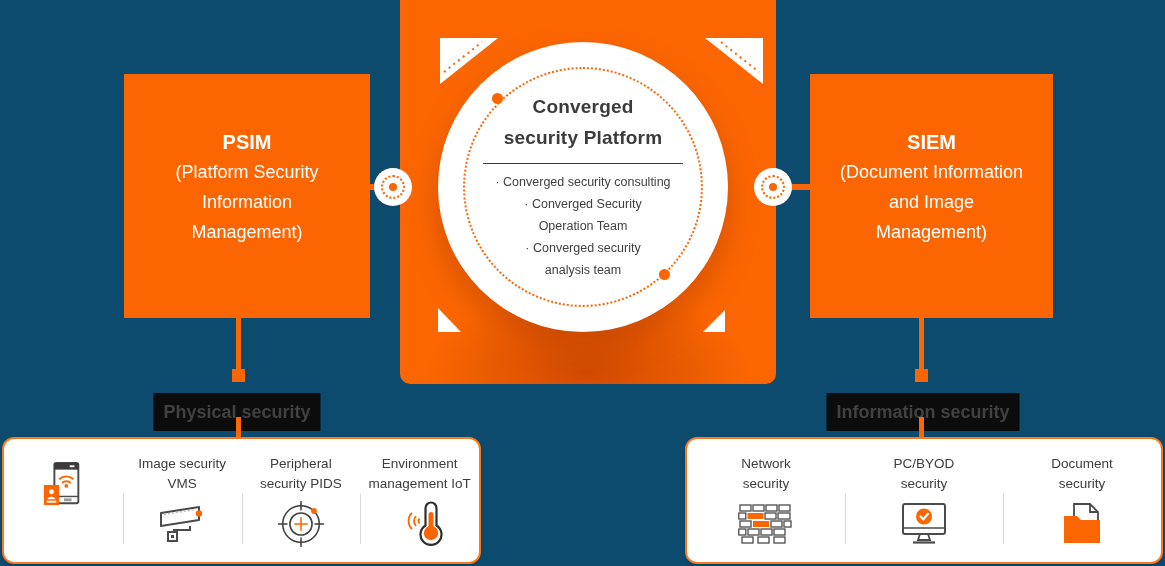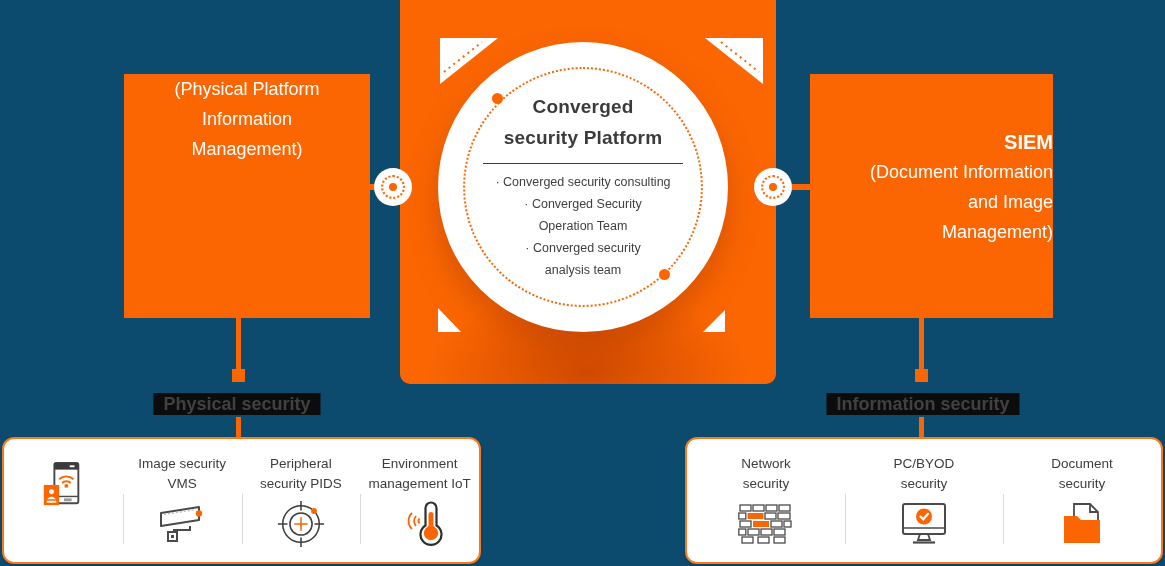--- a/index.html
+++ b/index.html
@@ -29,29 +29,29 @@
   .hline-right{left:772px;width:40px;}
   .disc{position:absolute;top:168px;width:38px;height:38px;background:#fff;border-radius:50%;}
   .disc-left{left:374px;}
   .disc-right{left:754px;}
   .disc-ring{position:absolute;left:7px;top:7px;width:20px;height:20px;border:2px dotted #fb6602;border-radius:50%;}
   .disc-dot{position:absolute;left:15px;top:15px;width:8px;height:8px;background:#fb6602;border-radius:50%;}
 
   
   .side-box{position:absolute;top:74px;width:246px;height:244px;background:#fb6602;color:#fff;text-align:center;}
   .psim{left:124px;}
-  .siem{left:810px;width:243px;text-align:right;}
+  .siem{left:810px;width:243px;}
   .side-title{margin-top:53px;font-size:20px;font-weight:bold;line-height:30px;}
   .side-sub{font-size:18px;line-height:30px;}
 
   
   .vline{position:absolute;width:5px;background:#fb6602;}
   .vcap{position:absolute;width:13px;height:13px;background:#fb6602;}
   .badge{position:absolute;top:393px;height:22px;line-height:22px;background:#0c0c0c;color:#414141;
-    font-size:18px;font-weight:600;padding:0 10px;white-space:nowrap;transform:translateX(-50%);}
+    font-size:18px;font-weight:600;padding:8px 10px;white-space:nowrap;transform:translateX(-50%);}
 
   
   .bottom-box{position:absolute;top:437px;height:127px;background:#fff;border:2px solid #f9791f;
     border-radius:12px;display:flex;box-sizing:border-box;box-shadow:0 2px 3px rgba(0,0,0,.12);}
   .bb-left{left:2px;width:479px;}
   .bb-right{left:685px;width:478px;}
   .col{flex:1;text-align:center;padding-top:15px;position:relative;}
   .col+.col::before{content:"";position:absolute;left:0;top:55px;height:50px;width:1px;background:#d9d9d9;}
   .col-label{font-size:13.5px;line-height:20px;color:#3d3d3d;}
   .col-icon{margin-top:4px;height:52px;display:flex;align-items:center;justify-content:center;}
@@ -97,22 +97,23 @@
   <div class="disc disc-left">
     <div class="disc-ring"></div>
     <div class="disc-dot"></div>
   </div>
   <div class="disc disc-right">
     <div class="disc-ring"></div>
     <div class="disc-dot"></div>
   </div>
 
   <div class="side-box psim">
+    <div class="side-title">PSIM</div>
     <div class="side-sub">
-      <div>(Physical Platform</div>
+      <div>(Platform Security</div>
       <div>Information</div>
       <div>Management)</div>
     </div>
   </div>
 
   <div class="side-box siem">
     <div class="side-title">SIEM</div>
     <div class="side-sub">
       <div>(Document Information</div>
       <div>and Image</div>

